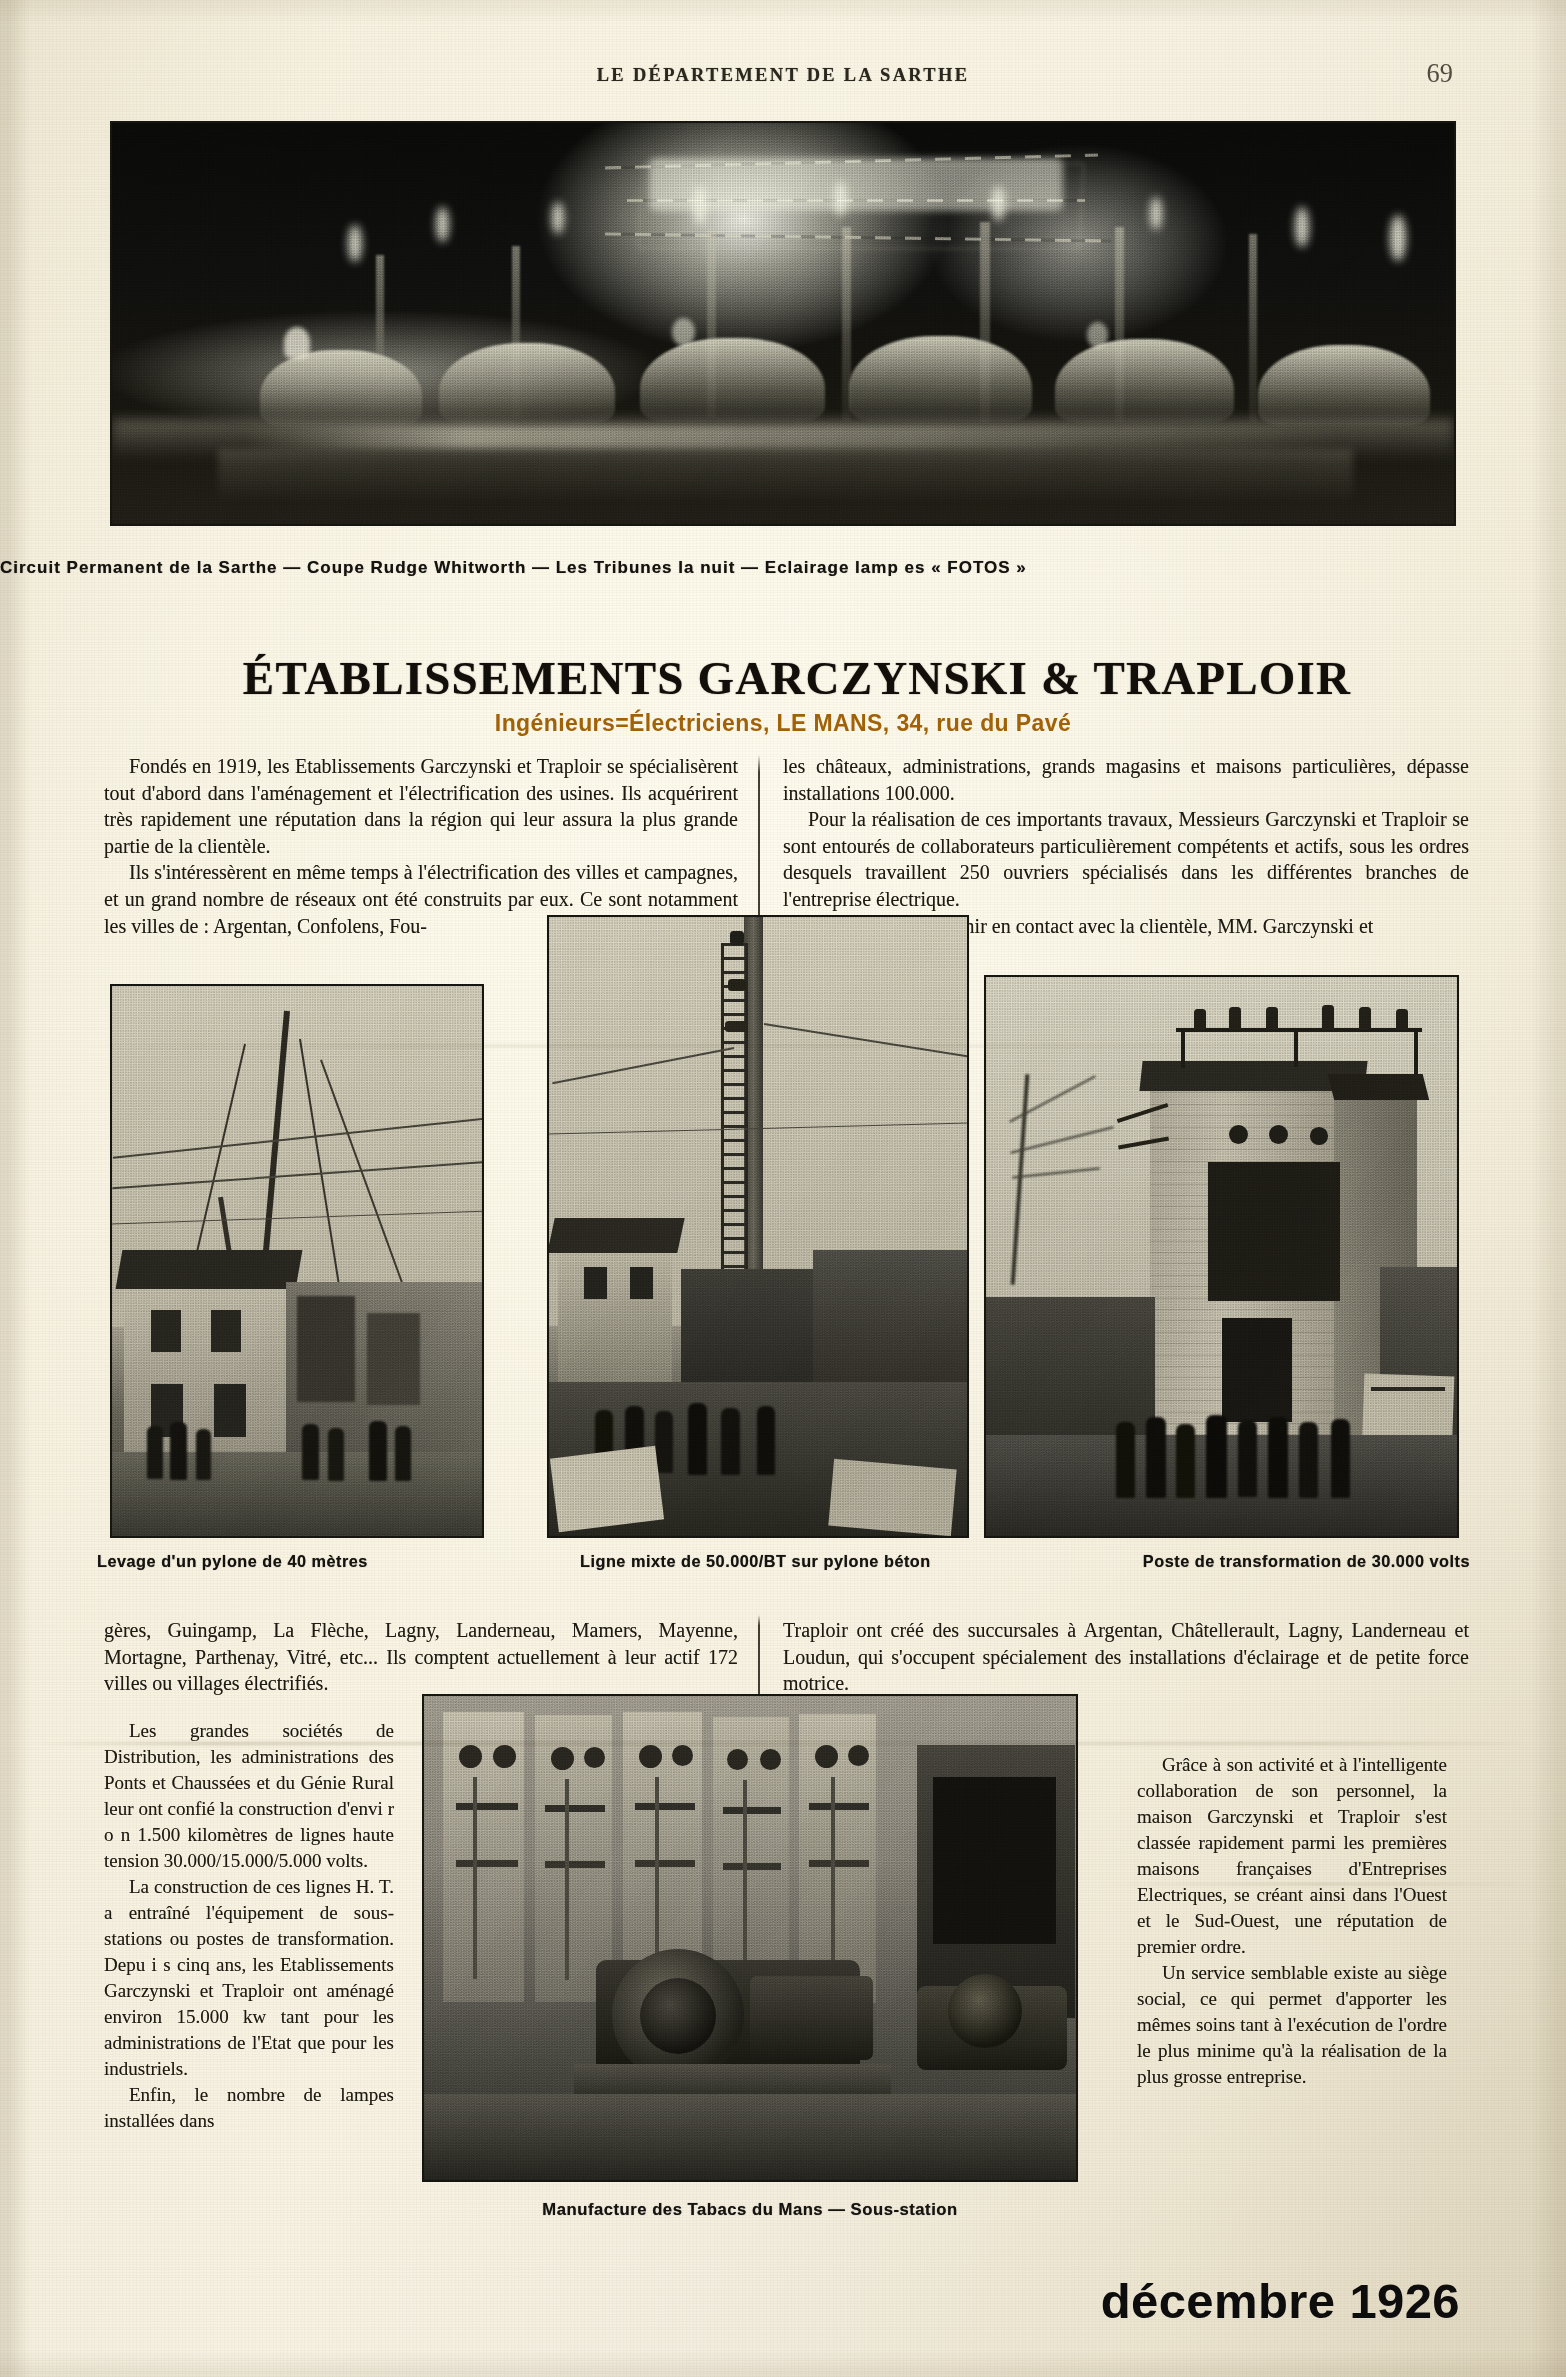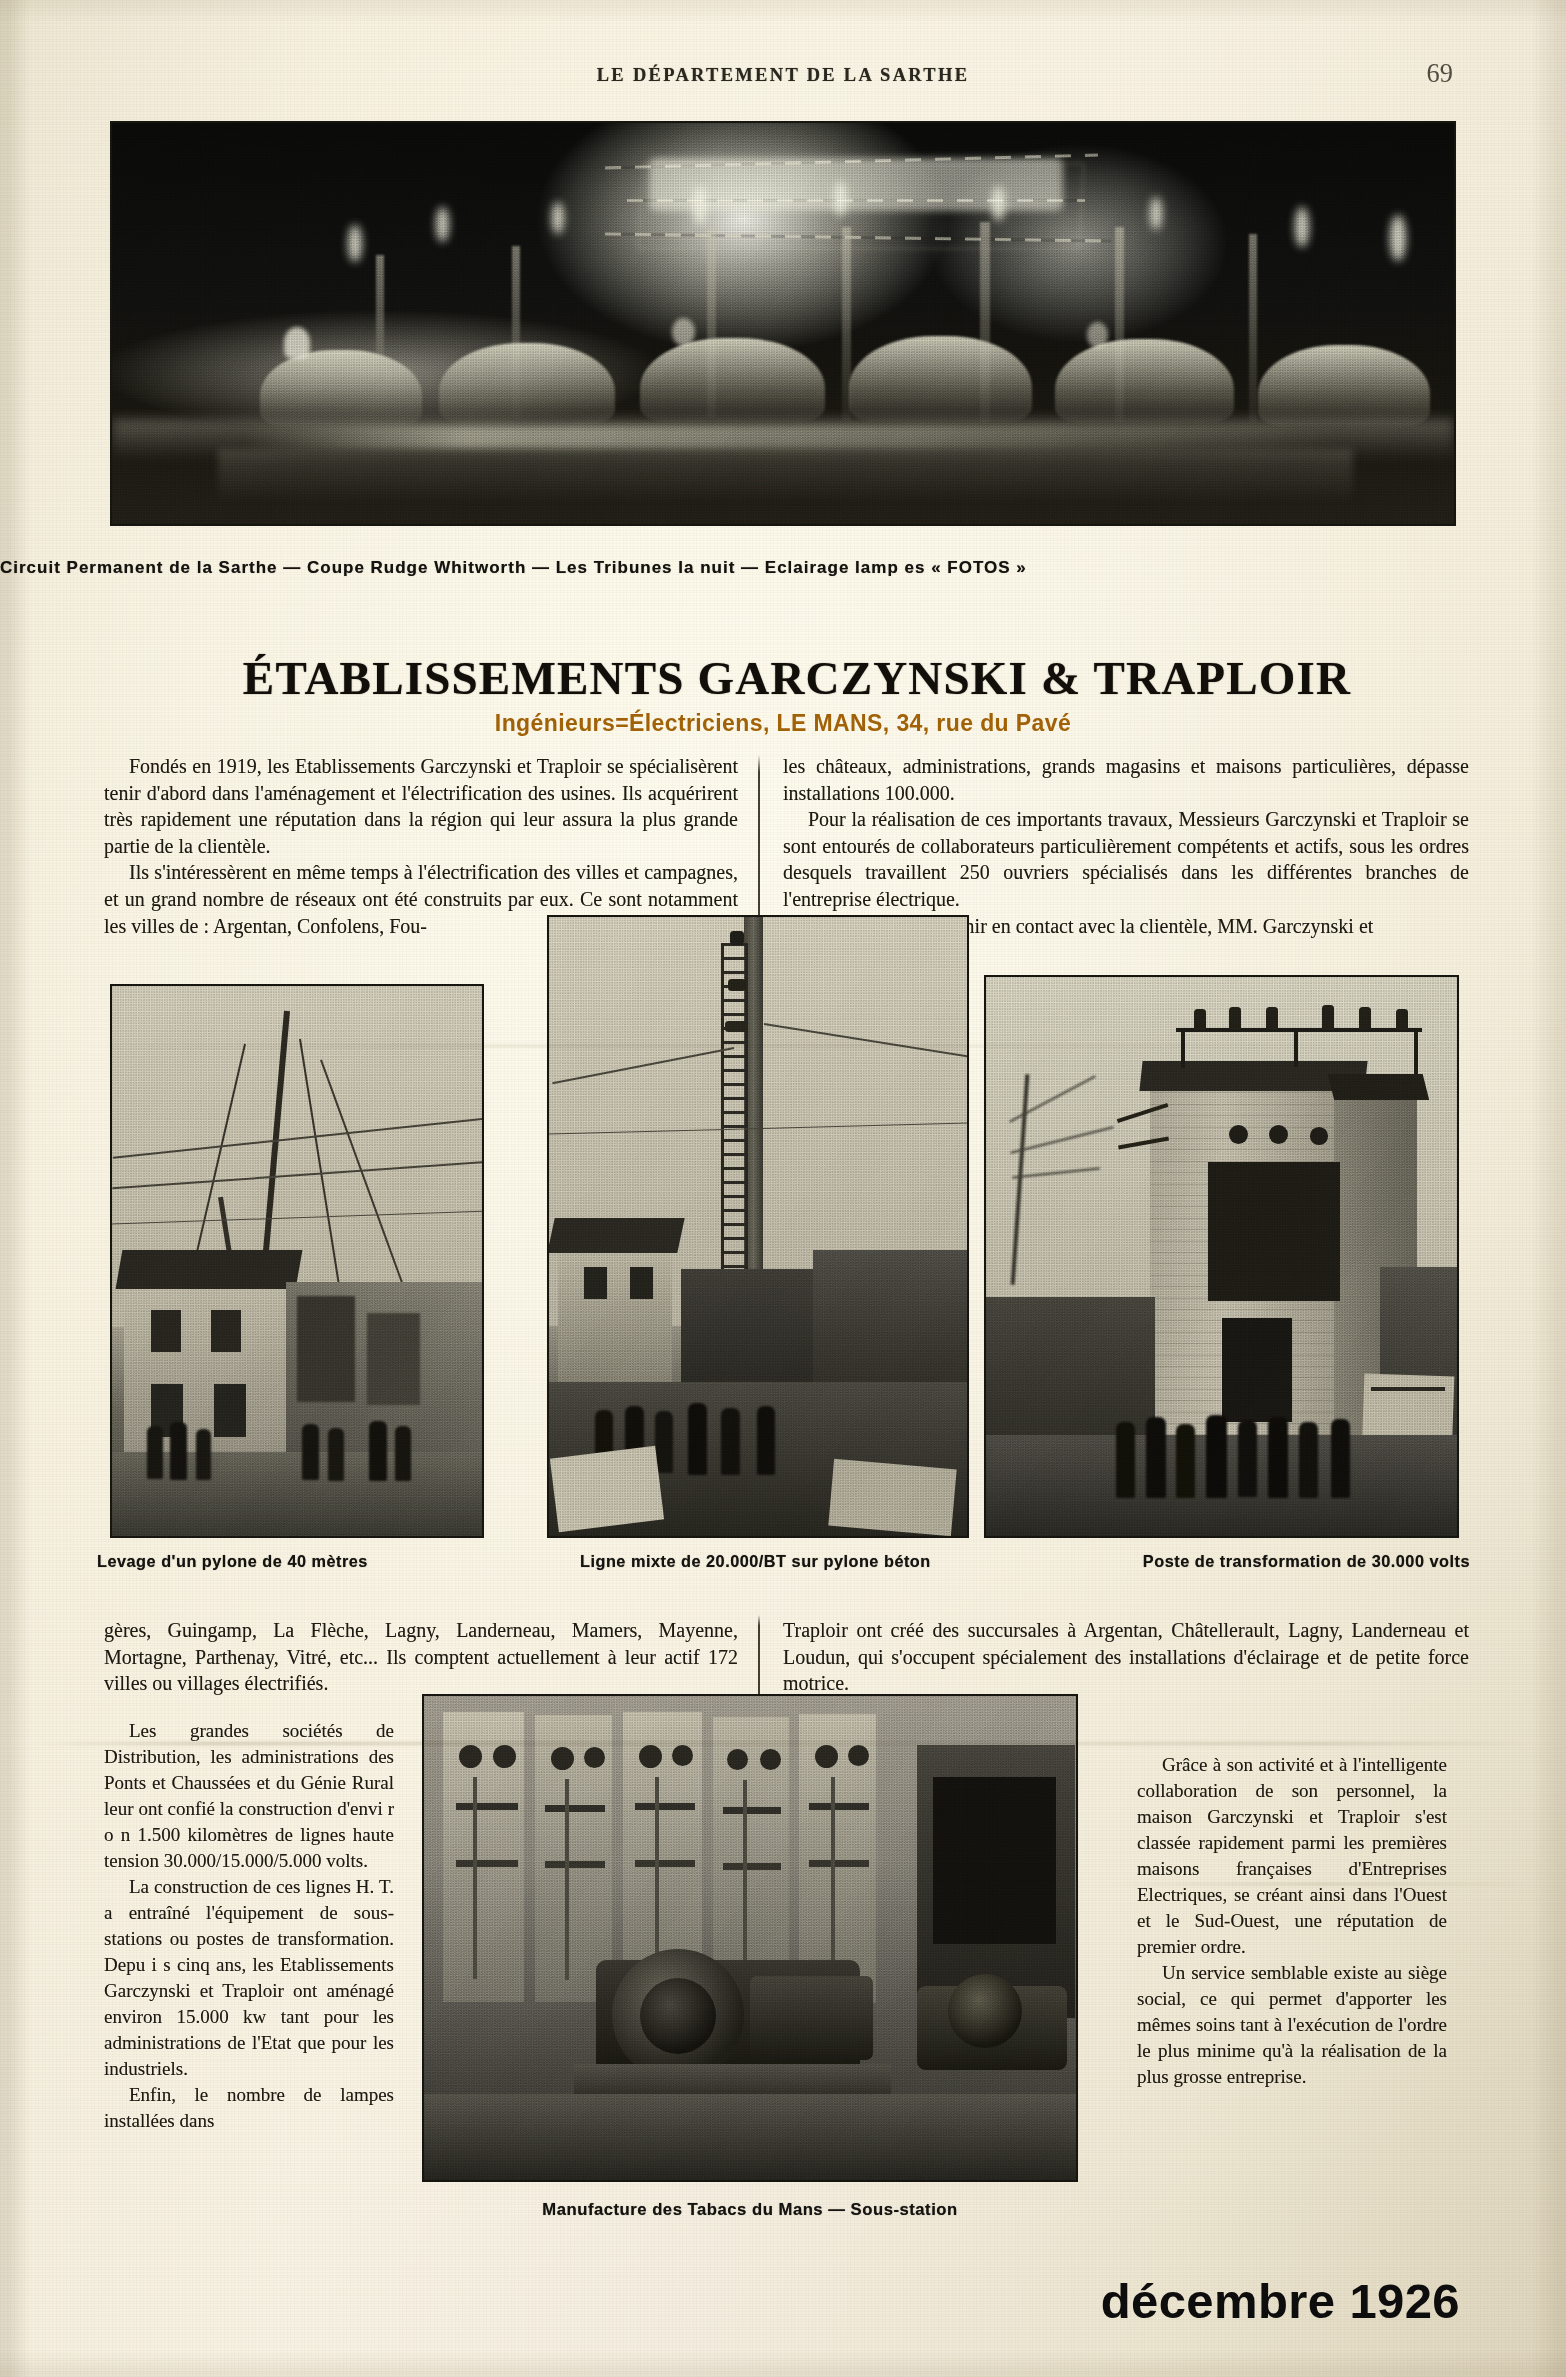--- a/index.html
+++ b/index.html
@@ -291,21 +291,21 @@
   </div>
 
   <div class="caption" id="caption-night">Circuit Permanent de la Sarthe — Coupe Rudge Whitworth — Les Tribunes la nuit — Eclairage lamp es « FOTOS »</div>
 
   <h1 id="main-title">ÉTABLISSEMENTS GARCZYNSKI &amp; TRAPLOIR</h1>
   <h2 id="sub-title">Ingénieurs=Électriciens, LE MANS, 34, rue du Pavé</h2>
 
   <div id="rule1"></div>
 
   <div class="col" id="col1a">
-    <p>Fondés en 1919, les Etablissements Garczynski et Traploir se spécialisèrent tenir d'abord dans l'aménagement et l'électrification des usines. Ils acquérirent très rapidement une réputation dans la région qui leur assura la plus grande partie de la clientèle.</p>
+    <p>Fondés en 1919, les Etablissements Garczynski et Traploir se spécialisèrent tout d'abord dans l'aménagement et l'électrification des usines. Ils acquérirent très rapidement une réputation dans la région qui leur assura la plus grande partie de la clientèle.</p>
     <p>Ils s'intéressèrent en même temps à l'électrification des villes et campagnes, et un grand nombre de réseaux ont été construits par eux. Ce sont notamment les villes de : Argentan, Confolens, Fou-</p>
   </div>
 
   <div class="col" id="col1b">
     <p class="noind">les châteaux, administrations, grands magasins et maisons particulières, dépasse installations 100.000.</p>
     <p>Pour la réalisation de ces importants travaux, Messieurs Garczynski et Traploir se sont entourés de collaborateurs particulièrement compétents et actifs, sous les ordres desquels travaillent 250 ouvriers spécialisés dans les différentes branches de l'entreprise électrique.</p>
     <p>Afin de se mieux tenir en contact avec la clientèle, MM. Garczynski et</p>
   </div>
 
   <div class="photo" id="photo-pylone">
@@ -443,21 +443,21 @@
       <div class="sh blur1" style="left:282px; top:440px; width:20px; height:81px; background:#0e0d09; border-radius:7px 7px 1.8px 1.8px;"></div>
       <div class="sh blur1" style="left:313px; top:445px; width:19.4px; height:76px; background:#13120d; border-radius:7px 7px 1.8px 1.8px;"></div>
       <div class="sh blur1" style="left:345px; top:442px; width:19.4px; height:79px; background:#100f0b; border-radius:7px 7px 1.8px 1.8px;"></div>
       <div class="halftone"></div>
       <div class="grain"></div>
     </div>
   </div>
 
   <div class="caption" id="caption-row">
     <span>Levage d'un pylone de 40 mètres</span>
-    <span>Ligne mixte de 20.000/BT sur pylone béton</span>
+    <span>Ligne mixte de 50.000/BT sur pylone béton</span>
     <span>Poste de transformation de 30.000 volts</span>
   </div>
 
   <div id="rule2"></div>
 
   <div class="col" id="col2a">
     <p class="noind">gères, Guingamp, La Flèche, Lagny, Landerneau, Mamers, Mayenne, Mortagne, Parthenay, Vitré, etc... Ils comptent actuellement à leur actif 172 villes ou villages électrifiés.</p>
   </div>
   <div class="col" id="col2b">
     <p class="noind">Traploir ont créé des succursales à Argentan, Châtellerault, Lagny, Landerneau et Loudun, qui s'occupent spécialement des installations d'éclairage et de petite force motrice.</p>

